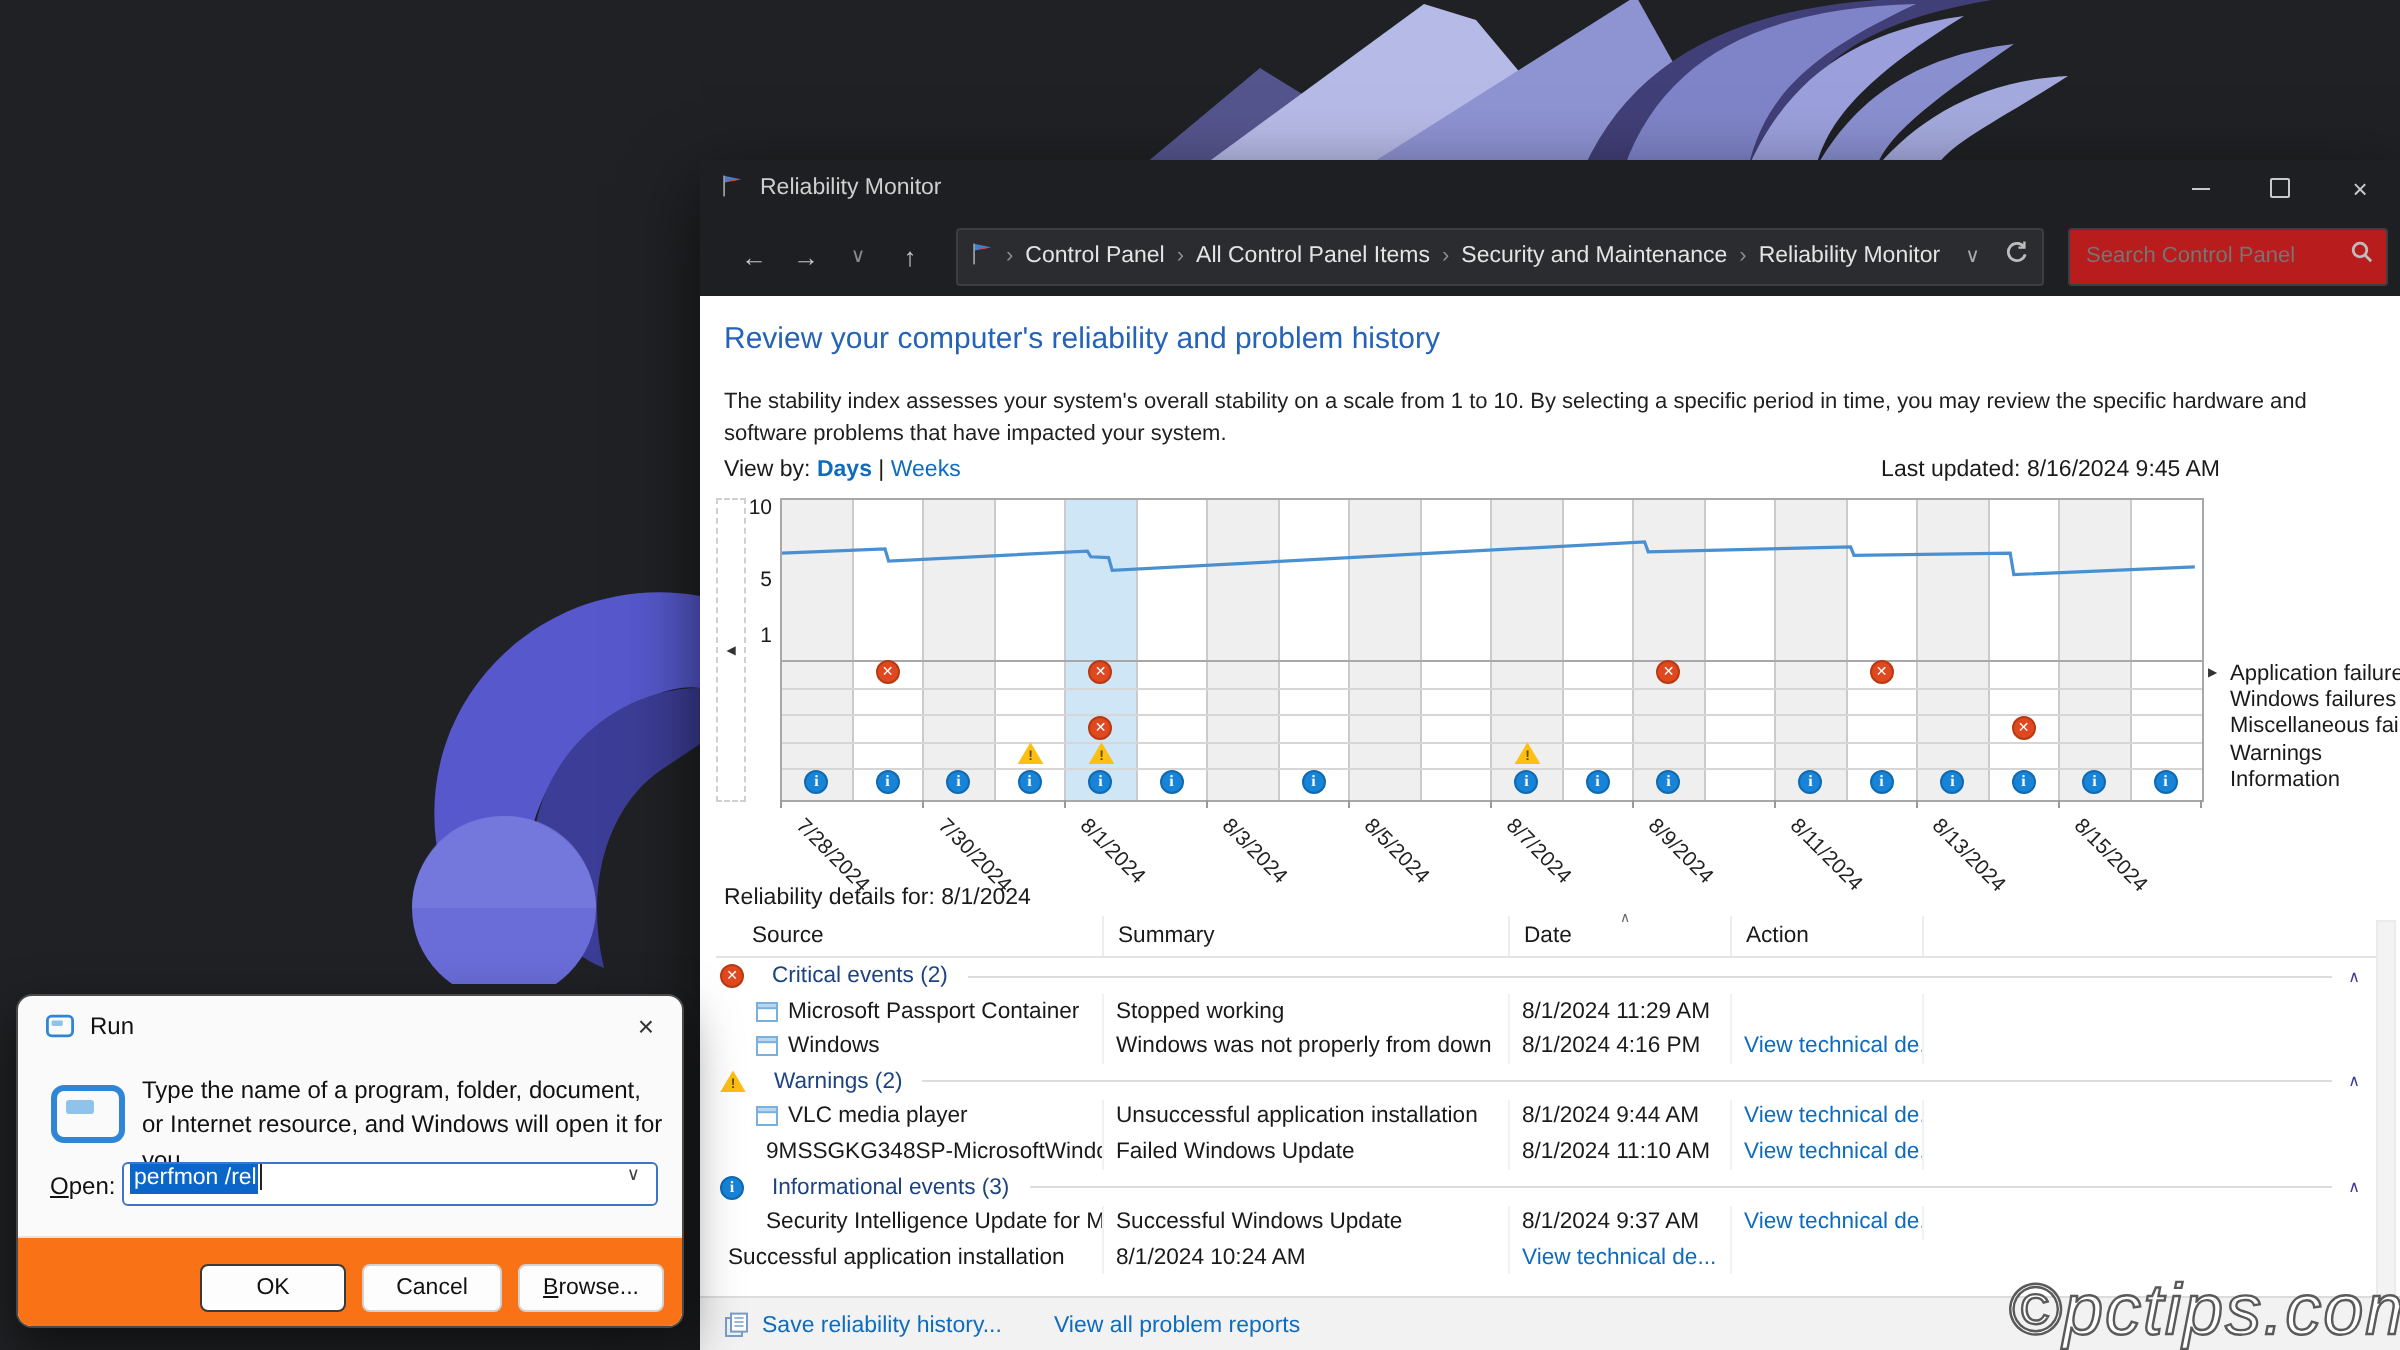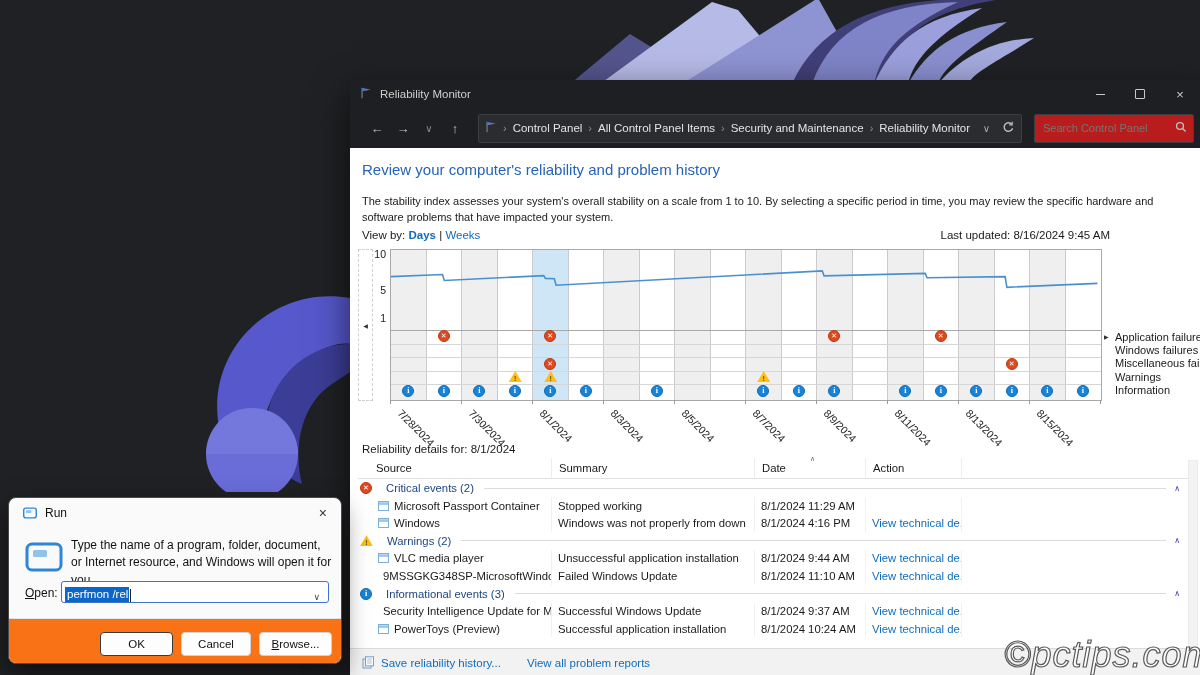--- a/index.html
+++ b/index.html
@@ -98,21 +98,21 @@
   .rundlg{position:absolute;left:8px;top:497px;width:332px;height:165px;z-index:3;background:#fafafa;
        border:1px solid #4a4a4a;border-radius:8px;box-shadow:0 10px 26px rgba(0,0,0,.55);overflow:hidden;
        font-size:12px;color:#111;}
   .rundlg .rtitle{position:absolute;left:0;top:0;right:0;height:30px;display:flex;align-items:center;}
   .rundlg .rtitle svg{margin:0 8px 0 14px;}
   .rundlg .rclose{margin-left:auto;margin-right:14px;color:#333;font-size:14px;}
   .rundlg .rbigicon{position:absolute;left:16px;top:44px;}
   .rundlg .rmsg{position:absolute;left:62px;top:39px;width:262px;line-height:1.45;}
   .rundlg .ropen{position:absolute;left:16px;top:88px;}
   .rundlg .combo{position:absolute;left:52px;top:83px;width:268px;height:22px;background:#fff;
-       border:1px solid #3f74c9;border-radius:3px;display:flex;align-items:flex-end;box-sizing:border-box;padding-left:3px;}
+       border:1px solid #3f74c9;border-radius:3px;display:flex;align-items:flex-start;box-sizing:border-box;padding-left:3px;}
   .rundlg .combo .selval{background:#0a66c8;color:#fff;font-size:11.5px;padding:1px 1px 2px 2px;}
   .rundlg .combo .caret{width:1px;height:13px;background:#222;margin-left:1px;}
   .rundlg .combo .chev{margin-left:auto;margin-right:8px;color:#424242;font-size:9px;}
   .rundlg .btnstrip{position:absolute;left:0;right:0;top:120px;bottom:0;background:#f97316;border-top:1px solid #e5e5e5;}
   .rundlg .rbtn{position:absolute;top:13px;height:24px;background:#fdfdfd;border:1px solid #d2d2d2;border-radius:4px;
        font-size:11.5px;display:flex;align-items:center;justify-content:center;box-sizing:border-box;color:#111;}
   .rundlg .rbtn.ok{left:91px;width:73px;border:1px solid #3a3a3a;box-shadow:inset 0 0 0 1px #fff;}
   .rundlg .rbtn.cancel{left:172px;width:70px;}
   .rundlg .rbtn.browse{left:250px;width:73px;}
   .ul-first{display:inline-block;}
@@ -421,27 +421,20 @@
               <span>Security Intelligence Update for M...</span>
             </div>
             <div class="c sum">Successful Windows Update</div>
             <div class="c dat">8/1/2024 9:37 AM</div>
             <div class="c act">
               <a href="#">View technical de...</a>
             </div>
             <div class="c"></div>
           </div>
           <div class="drow">
-            <div class="c src">
-              <svg width="11" height="10" viewBox="0 0 11 10">
-                <rect x="0.5" y="0.5" width="10" height="9" fill="#fff" stroke="#7ab0dc"></rect>
-                <rect x="0.5" y="0.5" width="10" height="2.6" fill="#b8d6ee" stroke="#7ab0dc"></rect>
-              </svg>
-              <span>PowerToys (Preview)</span>
-            </div>
             <div class="c sum">Successful application installation</div>
             <div class="c dat">8/1/2024 10:24 AM</div>
             <div class="c act">
               <a href="#">View technical de...</a>
             </div>
             <div class="c"></div>
           </div>
         </div>
     </div>
     <div class="vscroll"></div>

